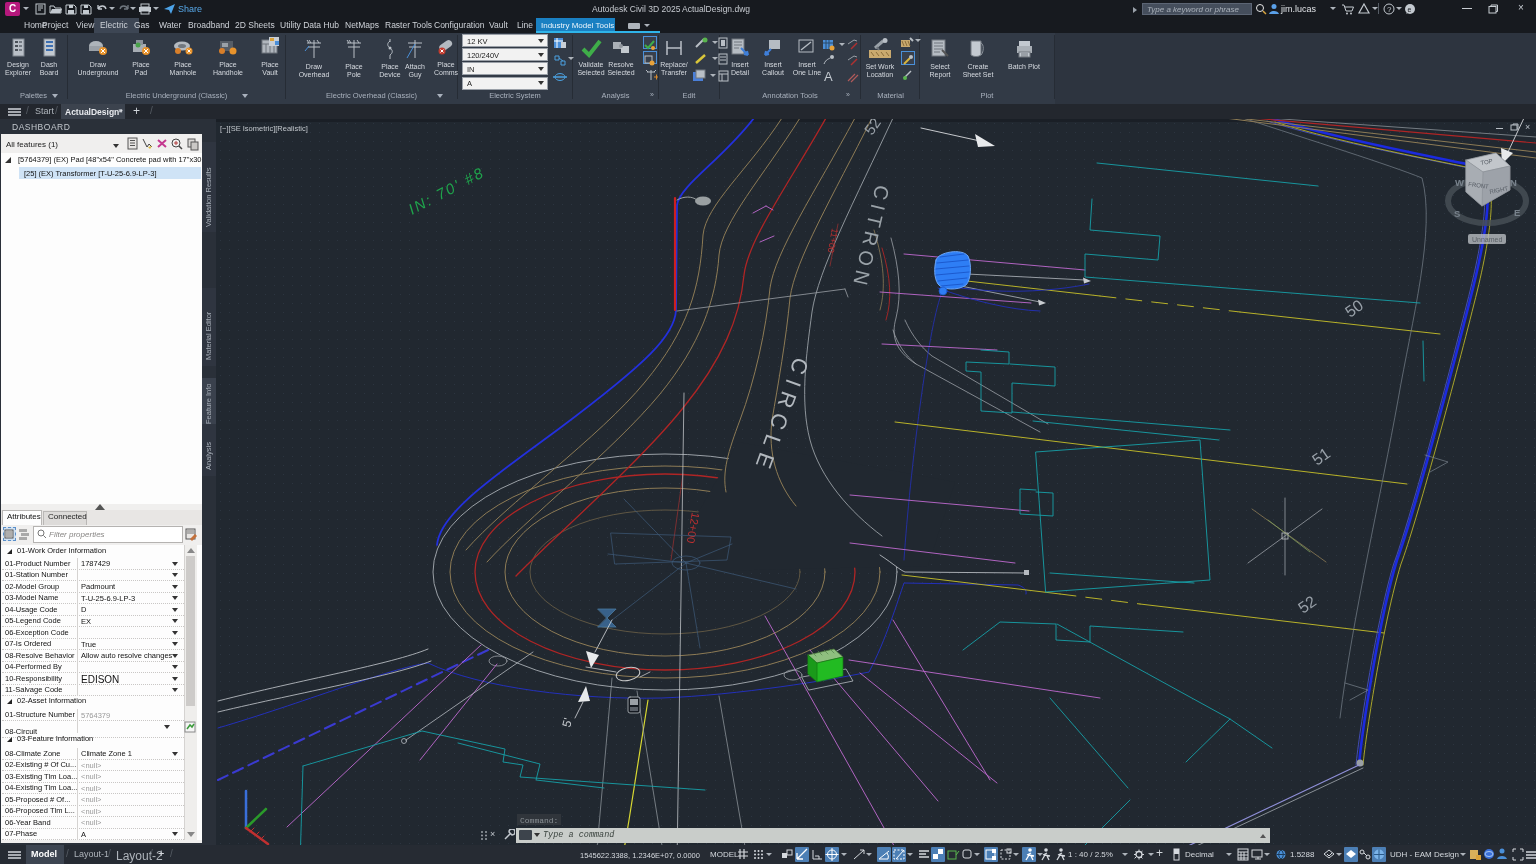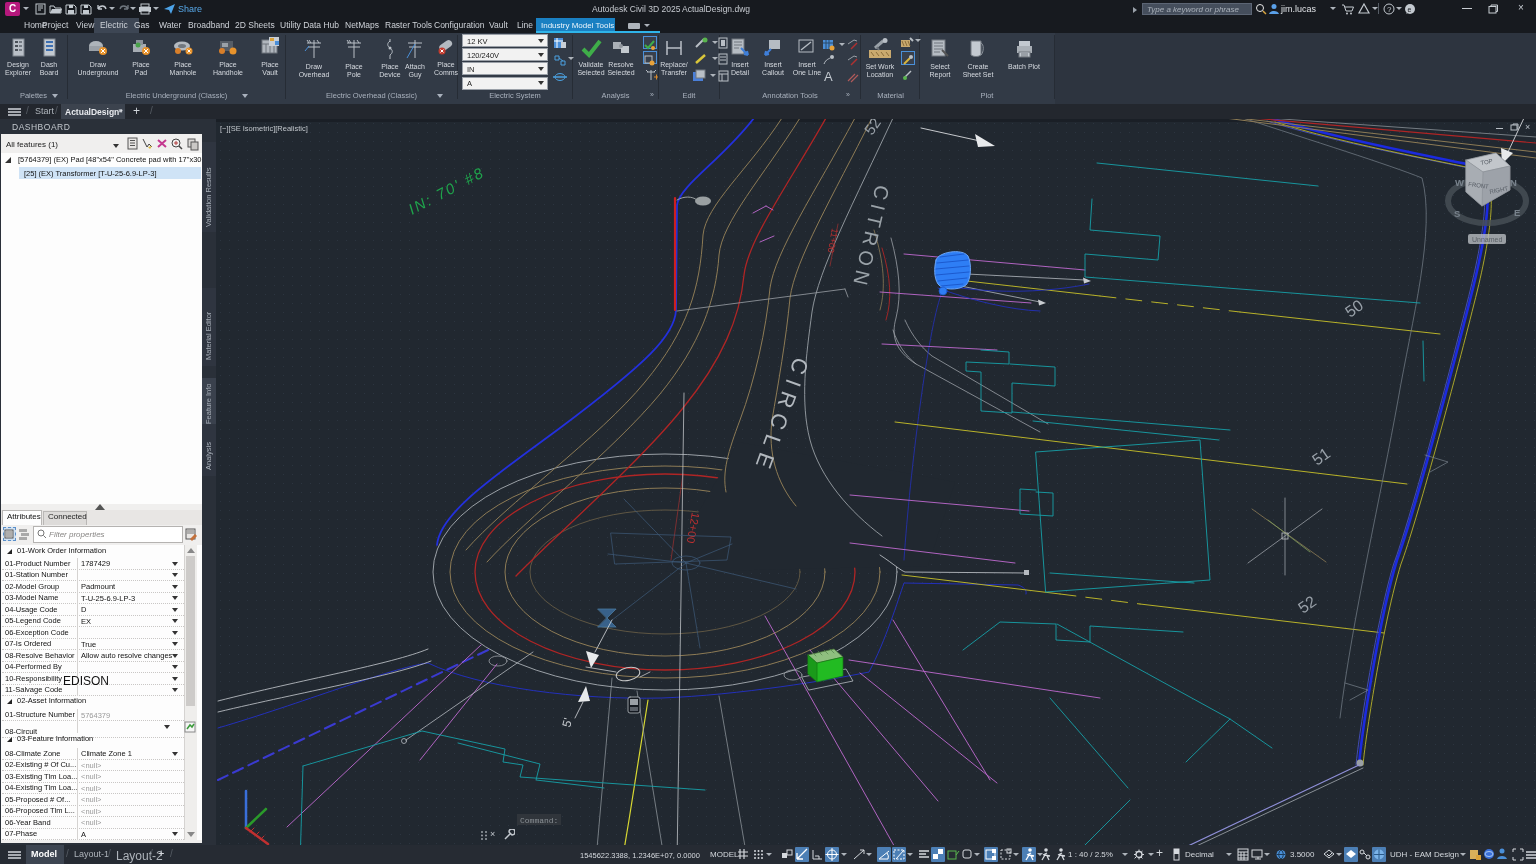--- a/index.html
+++ b/index.html
@@ -499,21 +499,21 @@
 <div class="dcaret" style="left:172px;top:653.5px"></div>
 <div class="prow" style="top:661px">
       <span class="pname">04-Performed By</span>
     </div>
 <div class="abs" style="left:77px;top:661px;width:1px;height:12px;background:#d5d3d1"></div>
 <div class="dcaret" style="left:172px;top:665px"></div>
 <div class="prow" style="top:672.5px">
       <span class="pname">10-Responsibility</span>
     </div>
 <div class="abs" style="left:77px;top:672.5px;width:1px;height:12px;background:#d5d3d1"></div>
-<div class="tx" style="left:63px;top:674.0px;font-size:12px;color:#111">EDISON</div>
+<div class="tx" style="left:81px;top:674.0px;font-size:10px;color:#111">EDISON</div>
 <div class="dcaret" style="left:172px;top:676.5px"></div>
 <div class="prow" style="top:684px">
       <span class="pname">11-Salvage Code</span>
     </div>
 <div class="abs" style="left:77px;top:684px;width:1px;height:12px;background:#d5d3d1"></div>
 <div class="dcaret" style="left:172px;top:688px"></div>
 <div class="abs" style="left:7px;top:699px;width:0;height:0;border-bottom:5px solid #222;border-left:5px solid transparent"></div>
 <div class="tx" style="left:17px;top:696px;font-size:7.5px;color:#111">02-Asset Information</div>
 <div class="prow" style="top:709px">
       <span class="pname">01-Structure Number</span>
@@ -774,20 +774,26 @@
         <circle cx="6" cy="2" r="1" fill="#9aa0a6"></circle>
         <circle cx="2" cy="5.5" r="1" fill="#9aa0a6"></circle>
         <circle cx="6" cy="5.5" r="1" fill="#9aa0a6"></circle>
         <circle cx="2" cy="9" r="1" fill="#9aa0a6"></circle>
         <circle cx="6" cy="9" r="1" fill="#9aa0a6"></circle>
       </svg>
       <div class="tx" style="left:274px;top:710px;font-size:9px;color:#c3c8ce">×</div>
       <svg class="abs" style="left:287px;top:710px" width="12" height="12">
         <path d="M2 10 L7 5 M6 3 a3 3 0 1 1 3 3 z" stroke="#c3c8ce" fill="none" stroke-width="1.5"></path>
       </svg>
+      <div class="abs" style="left:300px;top:709px;width:754px;height:15px;background:#c9cdca">
+        <span style="position:absolute;left:3px;top:2px;width:13px;height:10px;background:#3d444c;border-radius:1px"></span>
+        <span style="position:absolute;left:18px;top:5px;width:0;height:0;border-left:3px solid transparent;border-right:3px solid transparent;border-top:4px solid #333"></span>
+        <span style="position:absolute;left:27px;top:2px;font-size:8.5px;font-style:italic;color:#3c4540;font-family:'Liberation Mono',monospace">Type  a  command</span>
+        <span style="position:absolute;right:4px;top:6px;width:0;height:0;border-left:3px solid transparent;border-right:3px solid transparent;border-bottom:4px solid #555"></span>
+      </div>
 <div class="tx" style="left:4px;top:5px;font-size:7.5px;color:#c2c7cc">[−][SE Isometric][Realistic]</div>
 <div class="abs" style="left:1280px;top:9px;width:7px;height:1.2px;background:#b9bfc6"></div>
 <svg class="abs" style="left:1294px;top:4px" width="9" height="8">
         <rect x="1" y="2" width="6" height="5" fill="none" stroke="#b9bfc6"></rect>
         <path d="M3 2 V1 h5 v5 h-1" fill="none" stroke="#b9bfc6"></path>
       </svg>
 <div class="tx" style="left:1309px;top:3px;font-size:9px;color:#b9bfc6">×</div>
 </div>
 <div id="status">
 <svg class="abs" style="left:8px;top:6px" width="13" height="8">
@@ -909,21 +915,21 @@
         </svg></div>
 <div class="sic" style="left:1250px;"><svg width="14" height="15">
           <rect x="2" y="3" width="10" height="7" fill="none" stroke="#d5d9de"></rect>
           <path d="M5 12 h6 M8 10 v2" stroke="#d5d9de"></path>
         </svg></div>
 <div class="scaret" style="left:1264px"></div>
 <div class="sic" style="left:1274px;"><svg width="14" height="15">
           <circle cx="7" cy="7.5" r="4.5" fill="#4a90d9"></circle>
           <path d="M2.5 7.5 h9 M7 3 c-3 2 -3 7 0 9 M7 3 c3 2 3 7 0 9" stroke="#1a3a5a" fill="none"></path>
         </svg></div>
-<div class="tx" style="left:1290px;top:5px;font-size:8px;color:#d5d9de">3.5000</div>
+<div class="tx" style="left:1290px;top:5px;font-size:8px;color:#d5d9de">1.5288</div>
 <div class="sic" style="left:1322px;"><svg width="14" height="15">
           <path d="M2 7 L7 3 L12 7 L7 11 Z" fill="none" stroke="#d5d9de"></path>
           <path d="M5 7 l2 2 3 -3" stroke="#d5d9de" fill="none"></path>
         </svg></div>
 <div class="scaret" style="left:1336px"></div>
 <div class="sic" style="left:1344px;background:#4c7fb5;"><svg width="14" height="15">
           <path d="M2 7 L7 3 L12 7 L7 11 Z" fill="#fff"></path>
         </svg></div>
 <div class="sic" style="left:1358px;"><svg width="14" height="15">
           <circle cx="4" cy="5" r="2" fill="none" stroke="#d5d9de"></circle>

